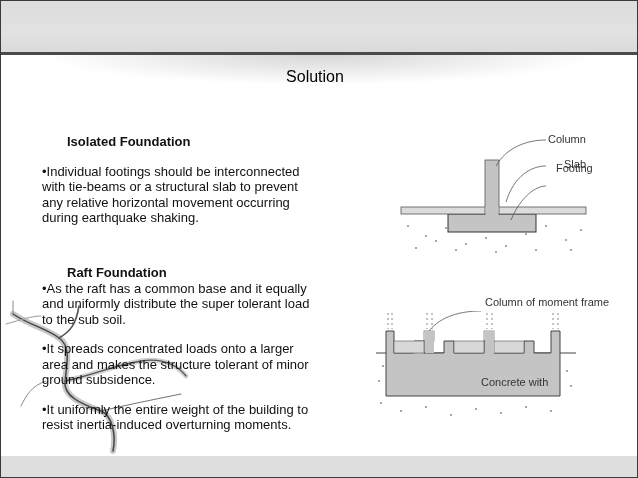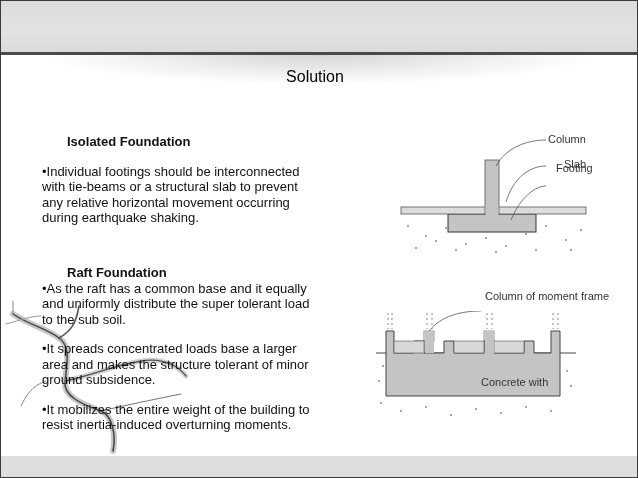--- a/index.html
+++ b/index.html
@@ -52,23 +52,23 @@
   <div class="text" style="top:133px;">
     <p class="heading">Isolated Foundation</p>
     <div class="gap"></div>
     <p>•Individual footings should be interconnected with tie-beams or a structural slab to prevent any relative horizontal movement occurring during earthquake shaking.</p>
   </div>
 
   <div class="text" style="top:264px;">
     <p class="heading">Raft Foundation</p>
     <p>•As the raft has a common base and it equally and uniformly distribute the super tolerant load to the sub soil.</p>
     <div class="gap"></div>
-    <p>•It spreads concentrated loads base a larger area and makes the structure tolerant of minor ground subsidence.</p>
+    <p>•It spreads concentrated loads onto a larger area and makes the structure tolerant of minor ground subsidence.</p>
     <div class="gap"></div>
-    <p>•It mobilizes the entire weight of the building to resist inertia-induced overturning moments.</p>
+    <p>•It uniformly the entire weight of the building to resist inertia-induced overturning moments.</p>
   </div>
 
   <svg class="diagram" style="left:395px;top:125px;" width="210" height="130" viewBox="0 0 210 130">
     <g fill="#8a8a8a">
       <circle cx="12" cy="100" r="1"></circle>
         <circle cx="30" cy="110" r="1"></circle>
         <circle cx="50" cy="102" r="1"></circle>
         <circle cx="70" cy="118" r="1"></circle>
       <circle cx="90" cy="112" r="1"></circle>
         <circle cx="110" cy="120" r="1"></circle>
@@ -128,17 +128,17 @@
         <line x1="21" y1="2" x2="21" y2="18"></line>
       <line x1="56" y1="2" x2="56" y2="18"></line>
         <line x1="61" y1="2" x2="61" y2="18"></line>
       <line x1="116" y1="2" x2="116" y2="18"></line>
         <line x1="121" y1="2" x2="121" y2="18"></line>
       <line x1="182" y1="2" x2="182" y2="18"></line>
         <line x1="187" y1="2" x2="187" y2="18"></line>
     </g>
     <path d="M58 20 C70 5 90 0 110 0" fill="none" stroke="#555" stroke-width="0.8"></path>
   </svg>
-  <div class="label" style="left:484px;top:289px;">Column of moment frame</div>
+  <div class="label" style="left:484px;top:295px;">Column of moment frame</div>
   <div class="label" style="left:480px;top:375px;">Concrete with</div>
 
   <div class="bottom-band"></div>
 </div>
 
 </body></html>

